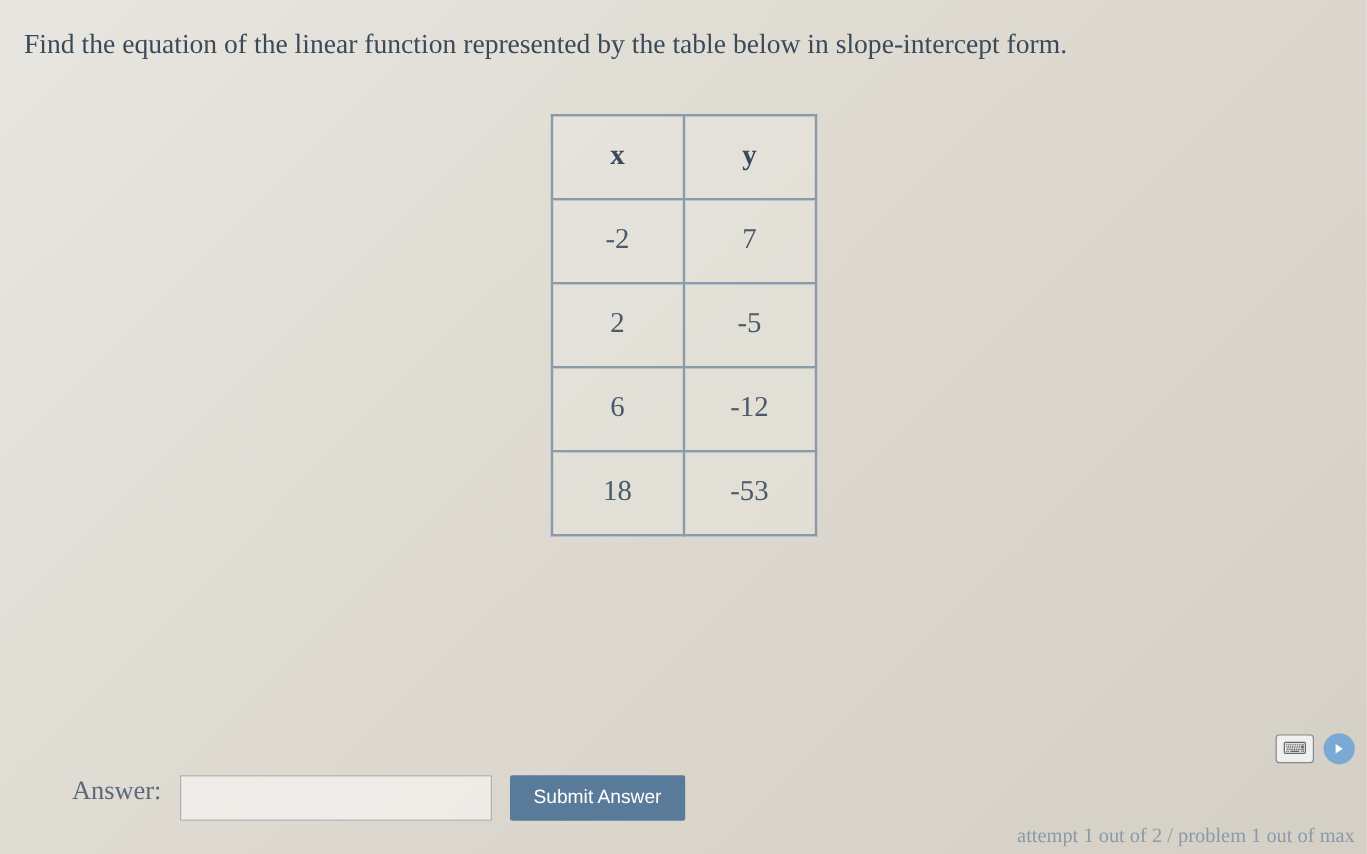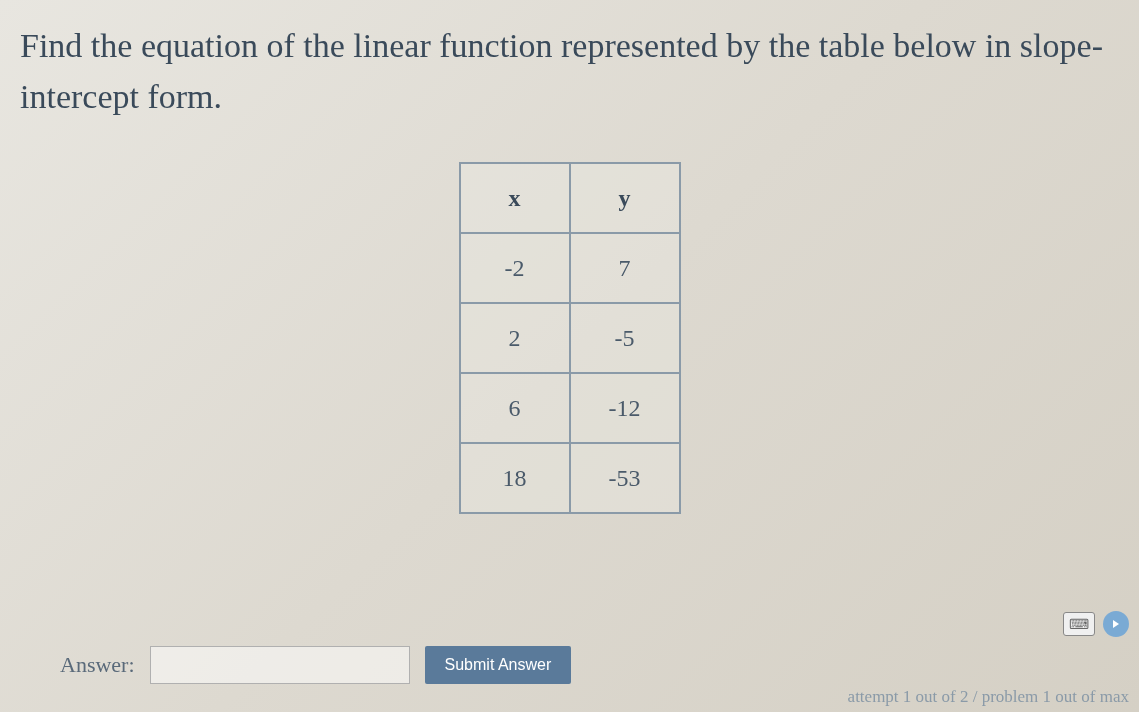--- a/index.html
+++ b/index.html
@@ -10,21 +10,21 @@
     body {
       width: 1139px;
       height: 712px;
       background: linear-gradient(135deg, #e8e6e0 0%, #ddd9d0 50%, #d5d0c5 100%);
       font-family: Georgia, 'Times New Roman', serif;
       position: relative;
       overflow: hidden;
     }
     .question-text {
       padding: 20px 20px 10px 20px;
-      font-size: 34px;
+      font-size: 23px;
       color: #3a4a5a;
       line-height: 1.5;
     }
     .table-container {
       display: flex;
       justify-content: center;
       margin-top: 30px;
     }
     table {
       border-collapse: collapse;
@@ -41,21 +41,21 @@
     }
     th {
       font-weight: bold;
       color: #3a4a5a;
     }
     .answer-row {
       position: absolute;
       bottom: 28px;
       left: 60px;
       display: flex;
-      align-items: center;
+      align-items: flex-start;
       gap: 15px;
     }
     .answer-label {
       font-size: 22px;
       color: #5a6a7a;
     }
     .answer-input {
       width: 260px;
       height: 38px;
       border: 1px solid #b0b0b0;

